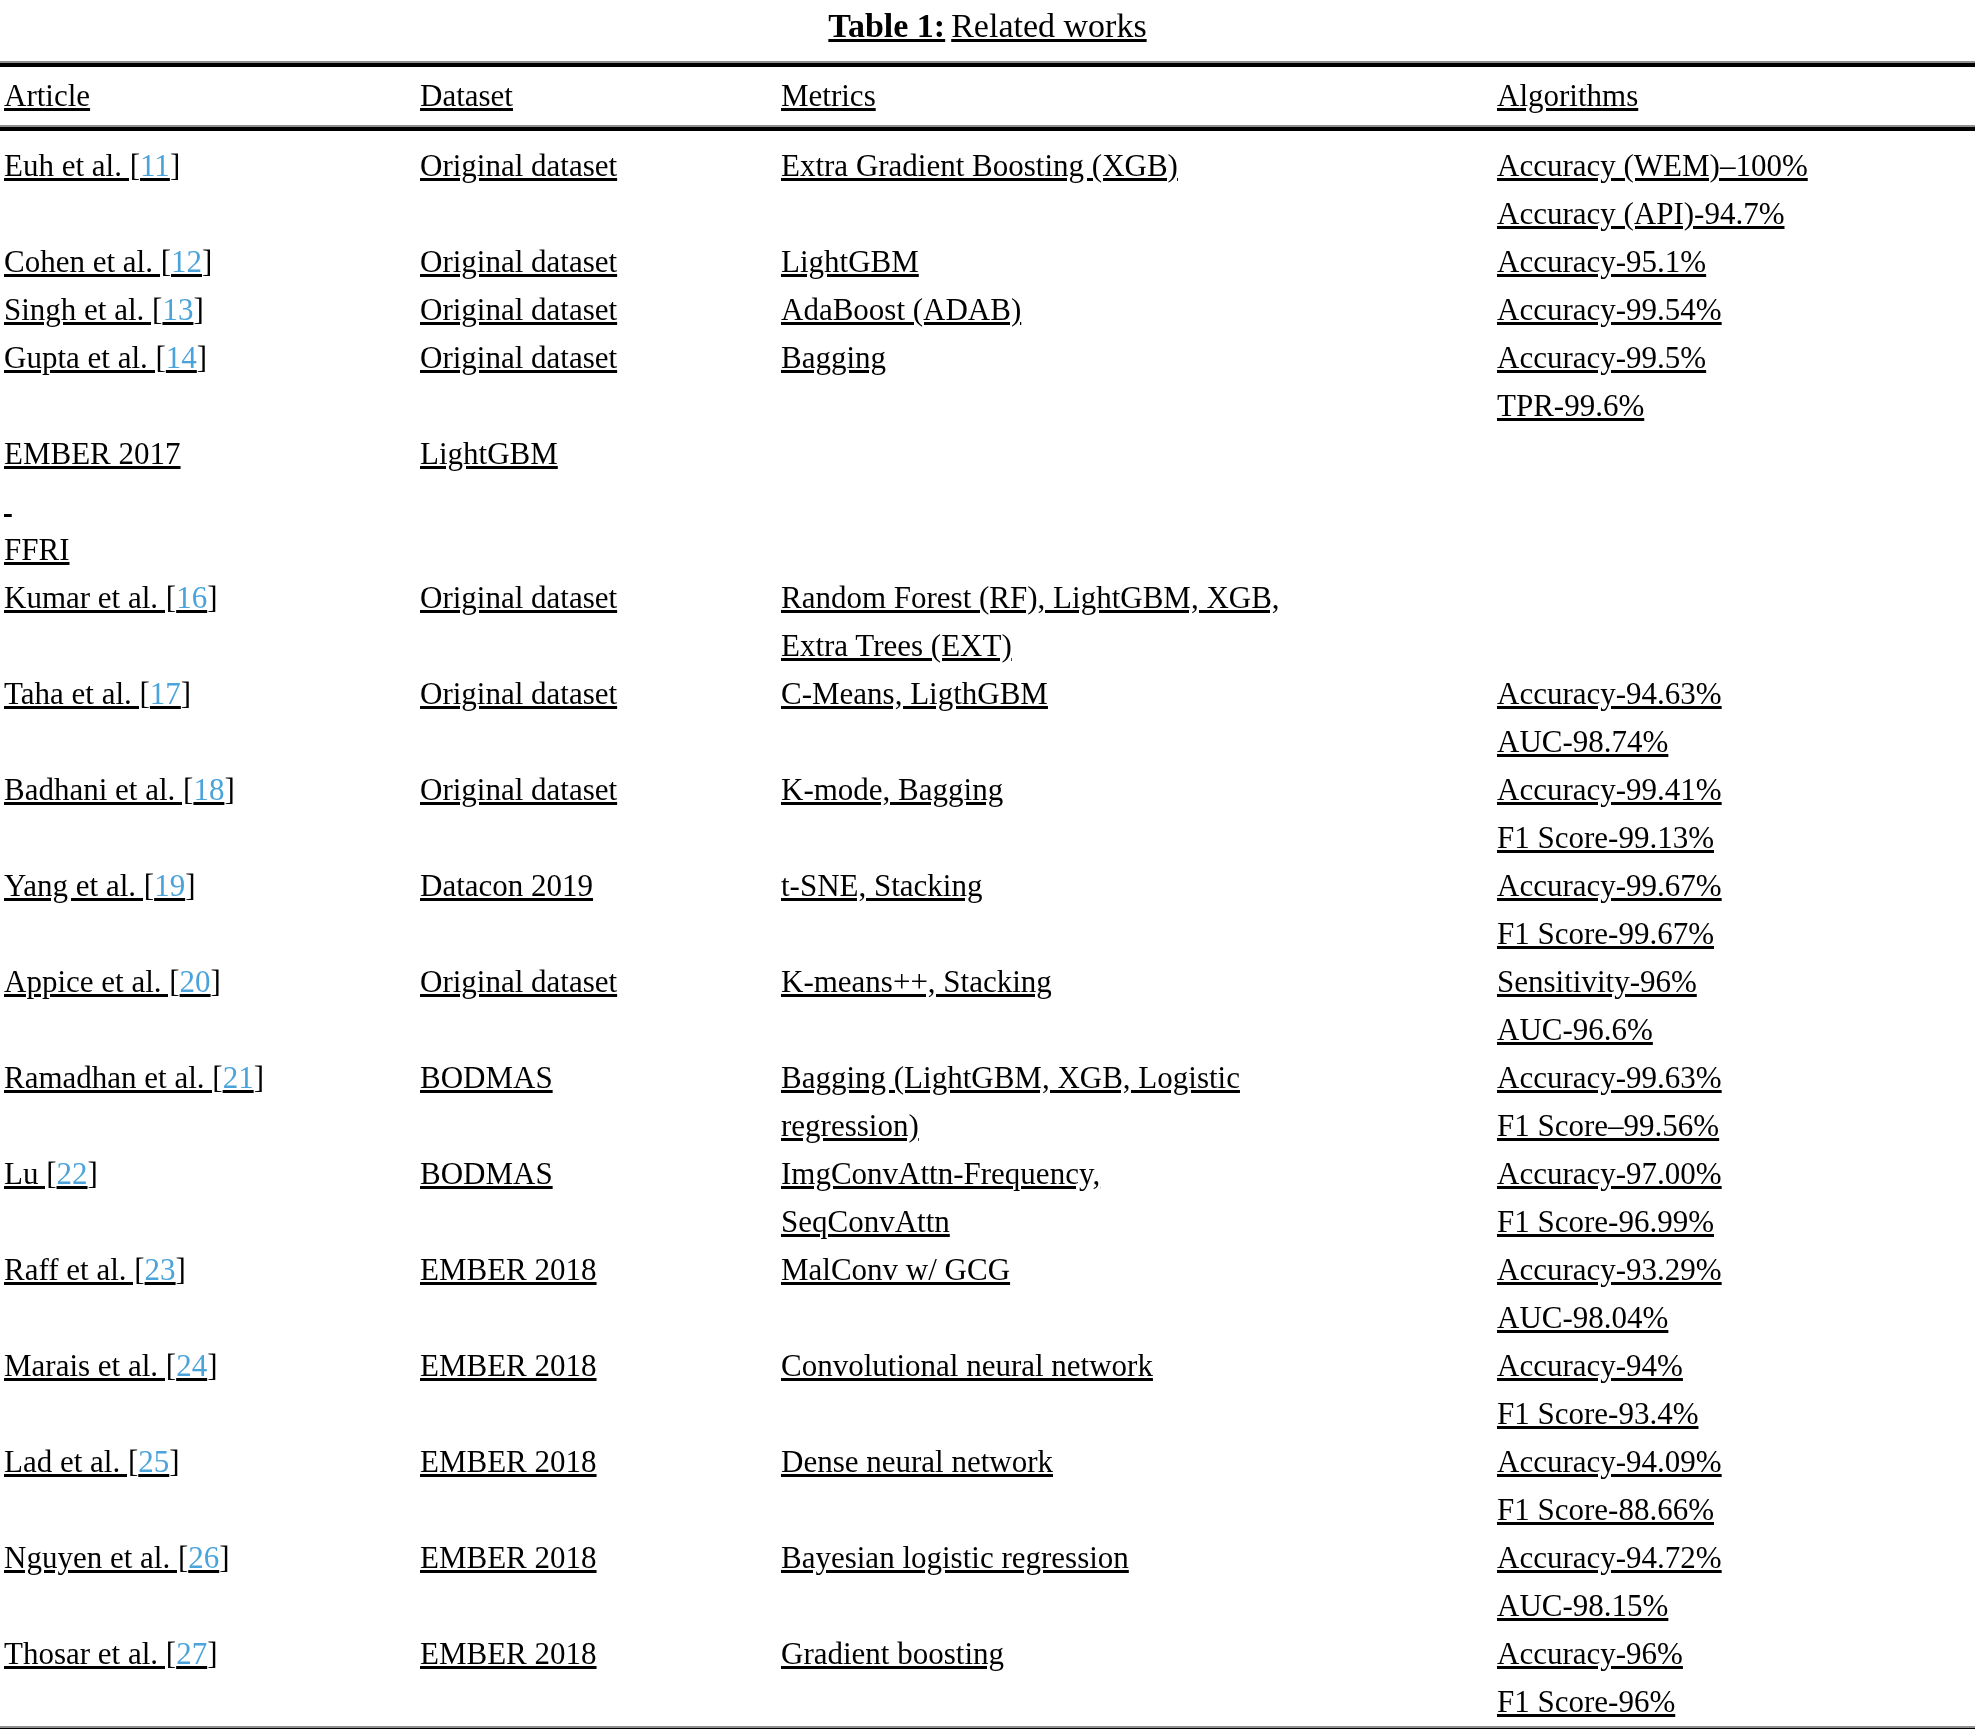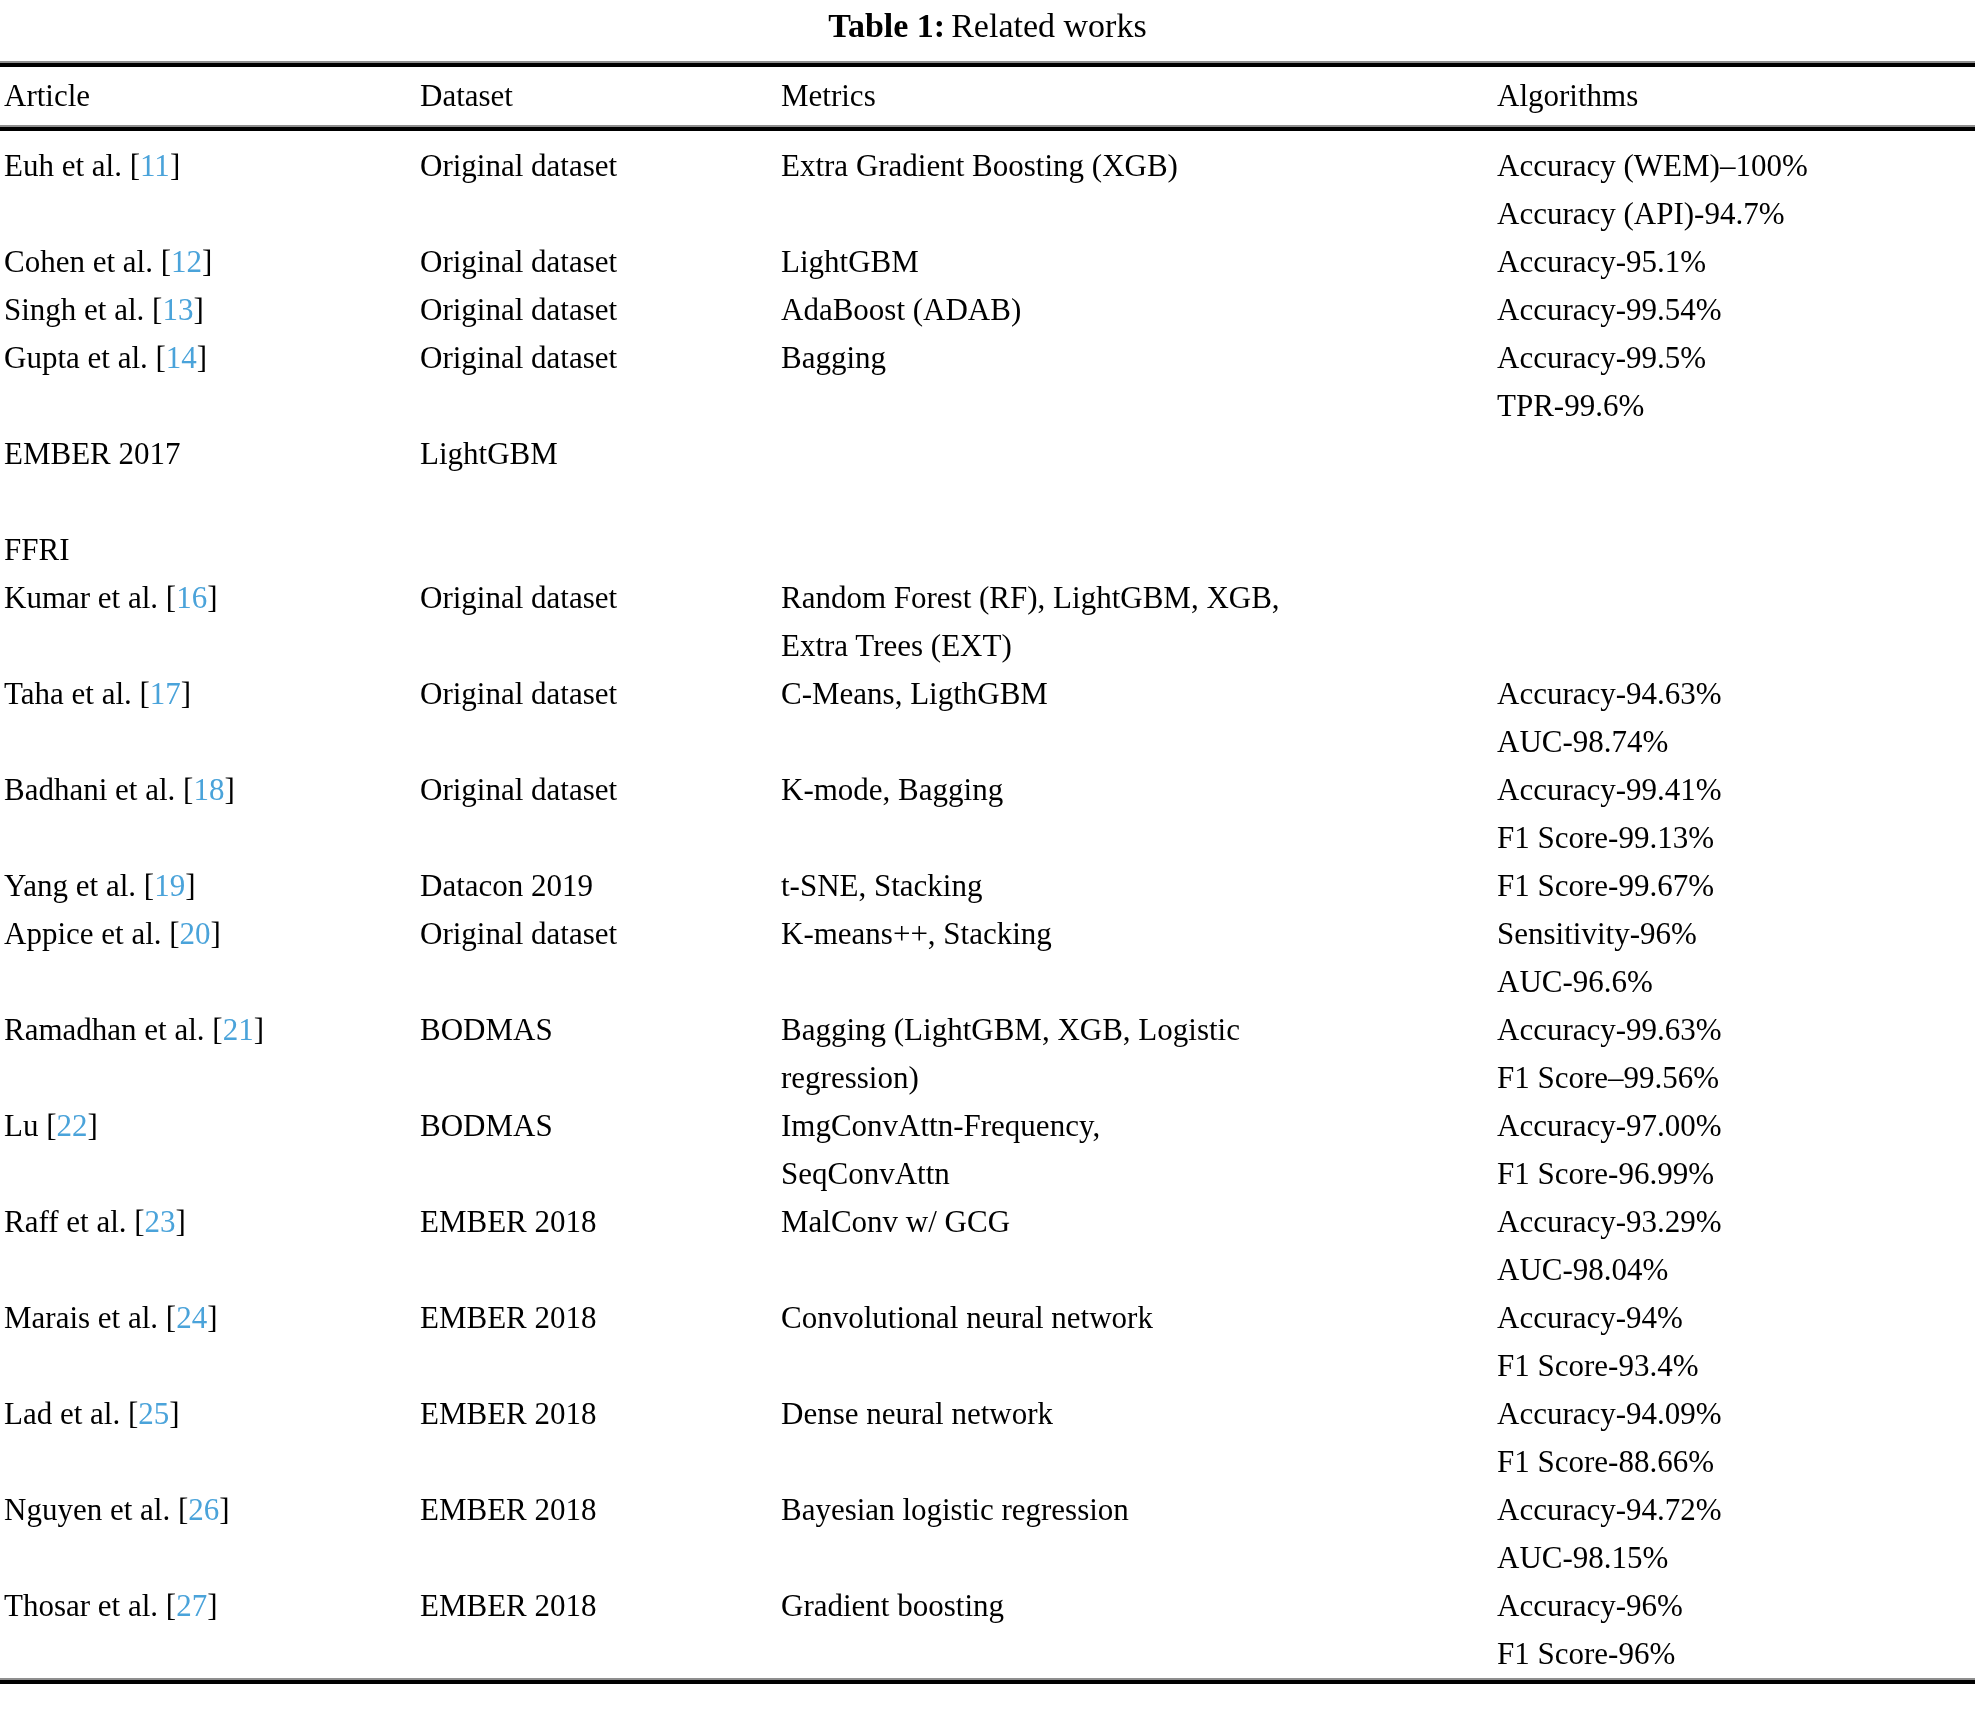--- a/index.html
+++ b/index.html
@@ -4,20 +4,21 @@
 <style>
   html,body{margin:0;padding:0;background:#ffffff;}
   .page{
     position:relative;
     width:1975px;
     height:1729px;
     background:#ffffff;
     color:#000000;
     font-family:"Liberation Serif","DejaVu Serif",serif;
     overflow:hidden;
+    text-decoration:underline;
   }
   .caption{
     height:55px;
     padding-top:6px;
     display:flex;
     justify-content:center;
     align-items:flex-start;
     font-size:34px;
     line-height:40px;
   }
@@ -188,20 +189,21 @@
         <div class="tcell">
           <div class="line">Yang et al. [<span class="ref" style="color: rgb(74, 163, 218);">19</span>]</div>
         </div>
         <div class="tcell">
           <div class="line">Datacon 2019</div>
         </div>
         <div class="tcell">
           <div class="line">t-SNE, Stacking</div>
         </div>
         <div class="tcell">
+          <div class="line">Accuracy-99.67%</div>
           <div class="line">F1 Score-99.67%</div>
         </div>
       </div>
       <div class="trow">
         <div class="tcell">
           <div class="line">Appice et al. [<span class="ref" style="color: rgb(74, 163, 218);">20</span>]</div>
         </div>
         <div class="tcell">
           <div class="line">Original dataset</div>
         </div>

